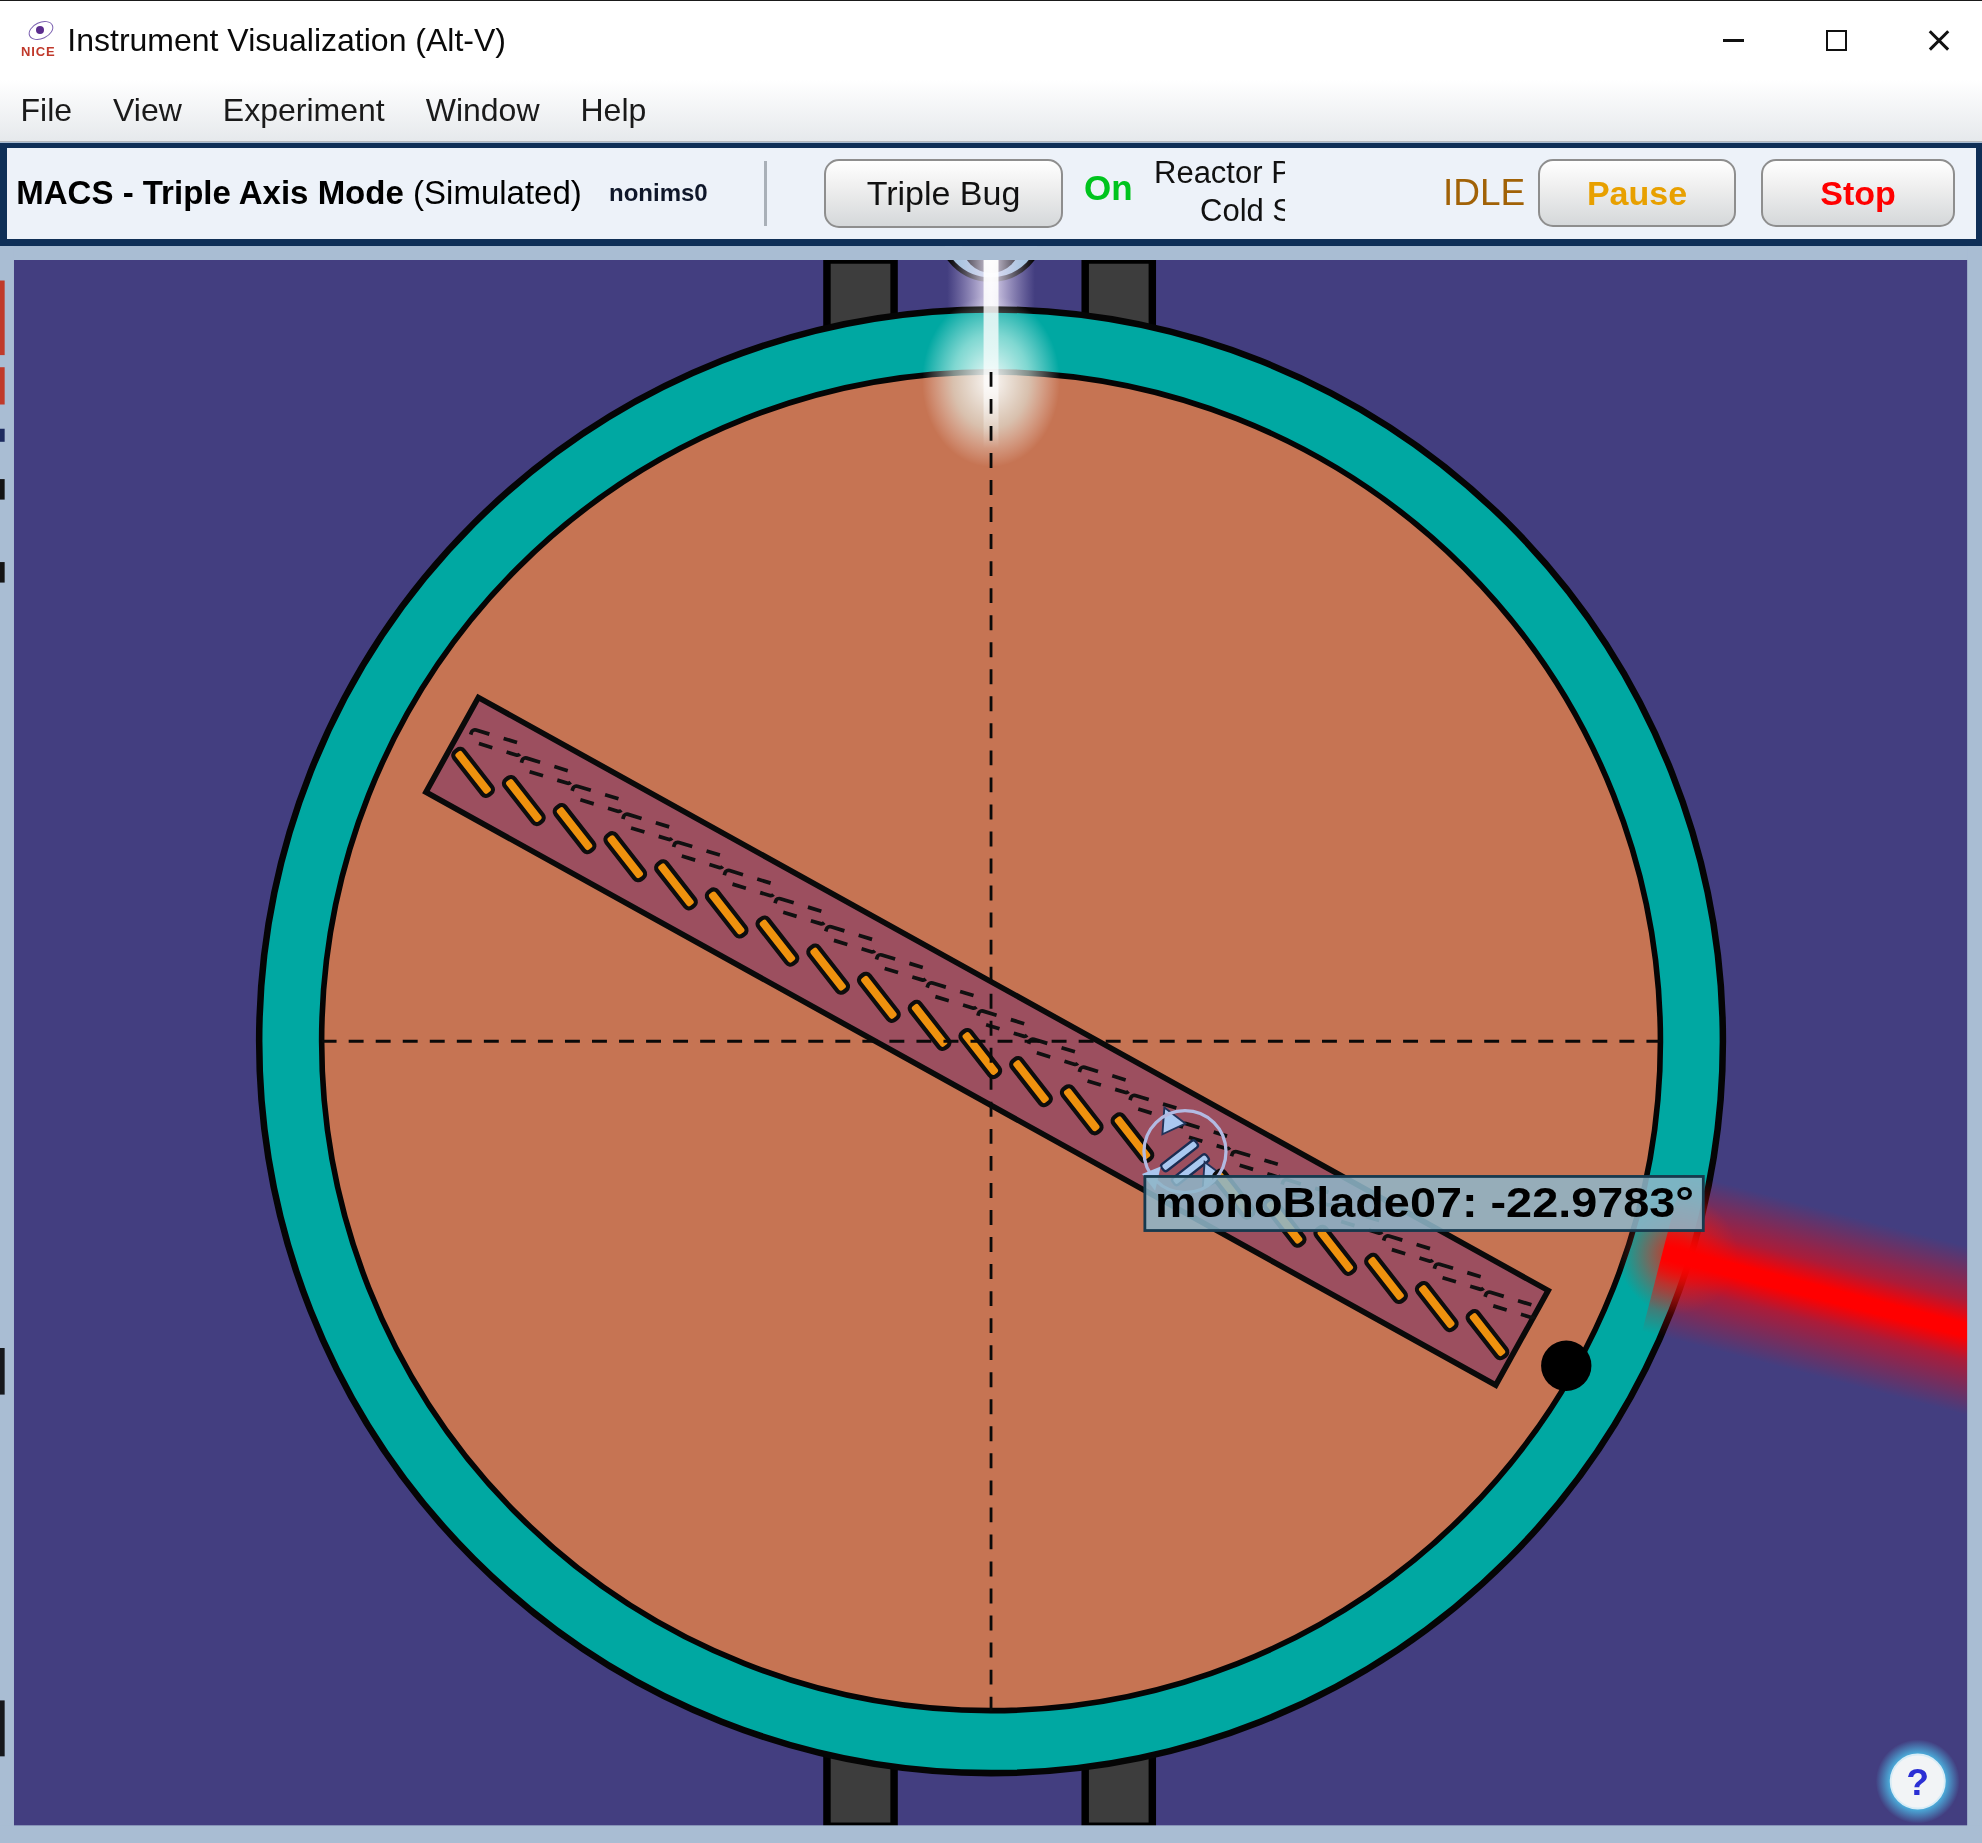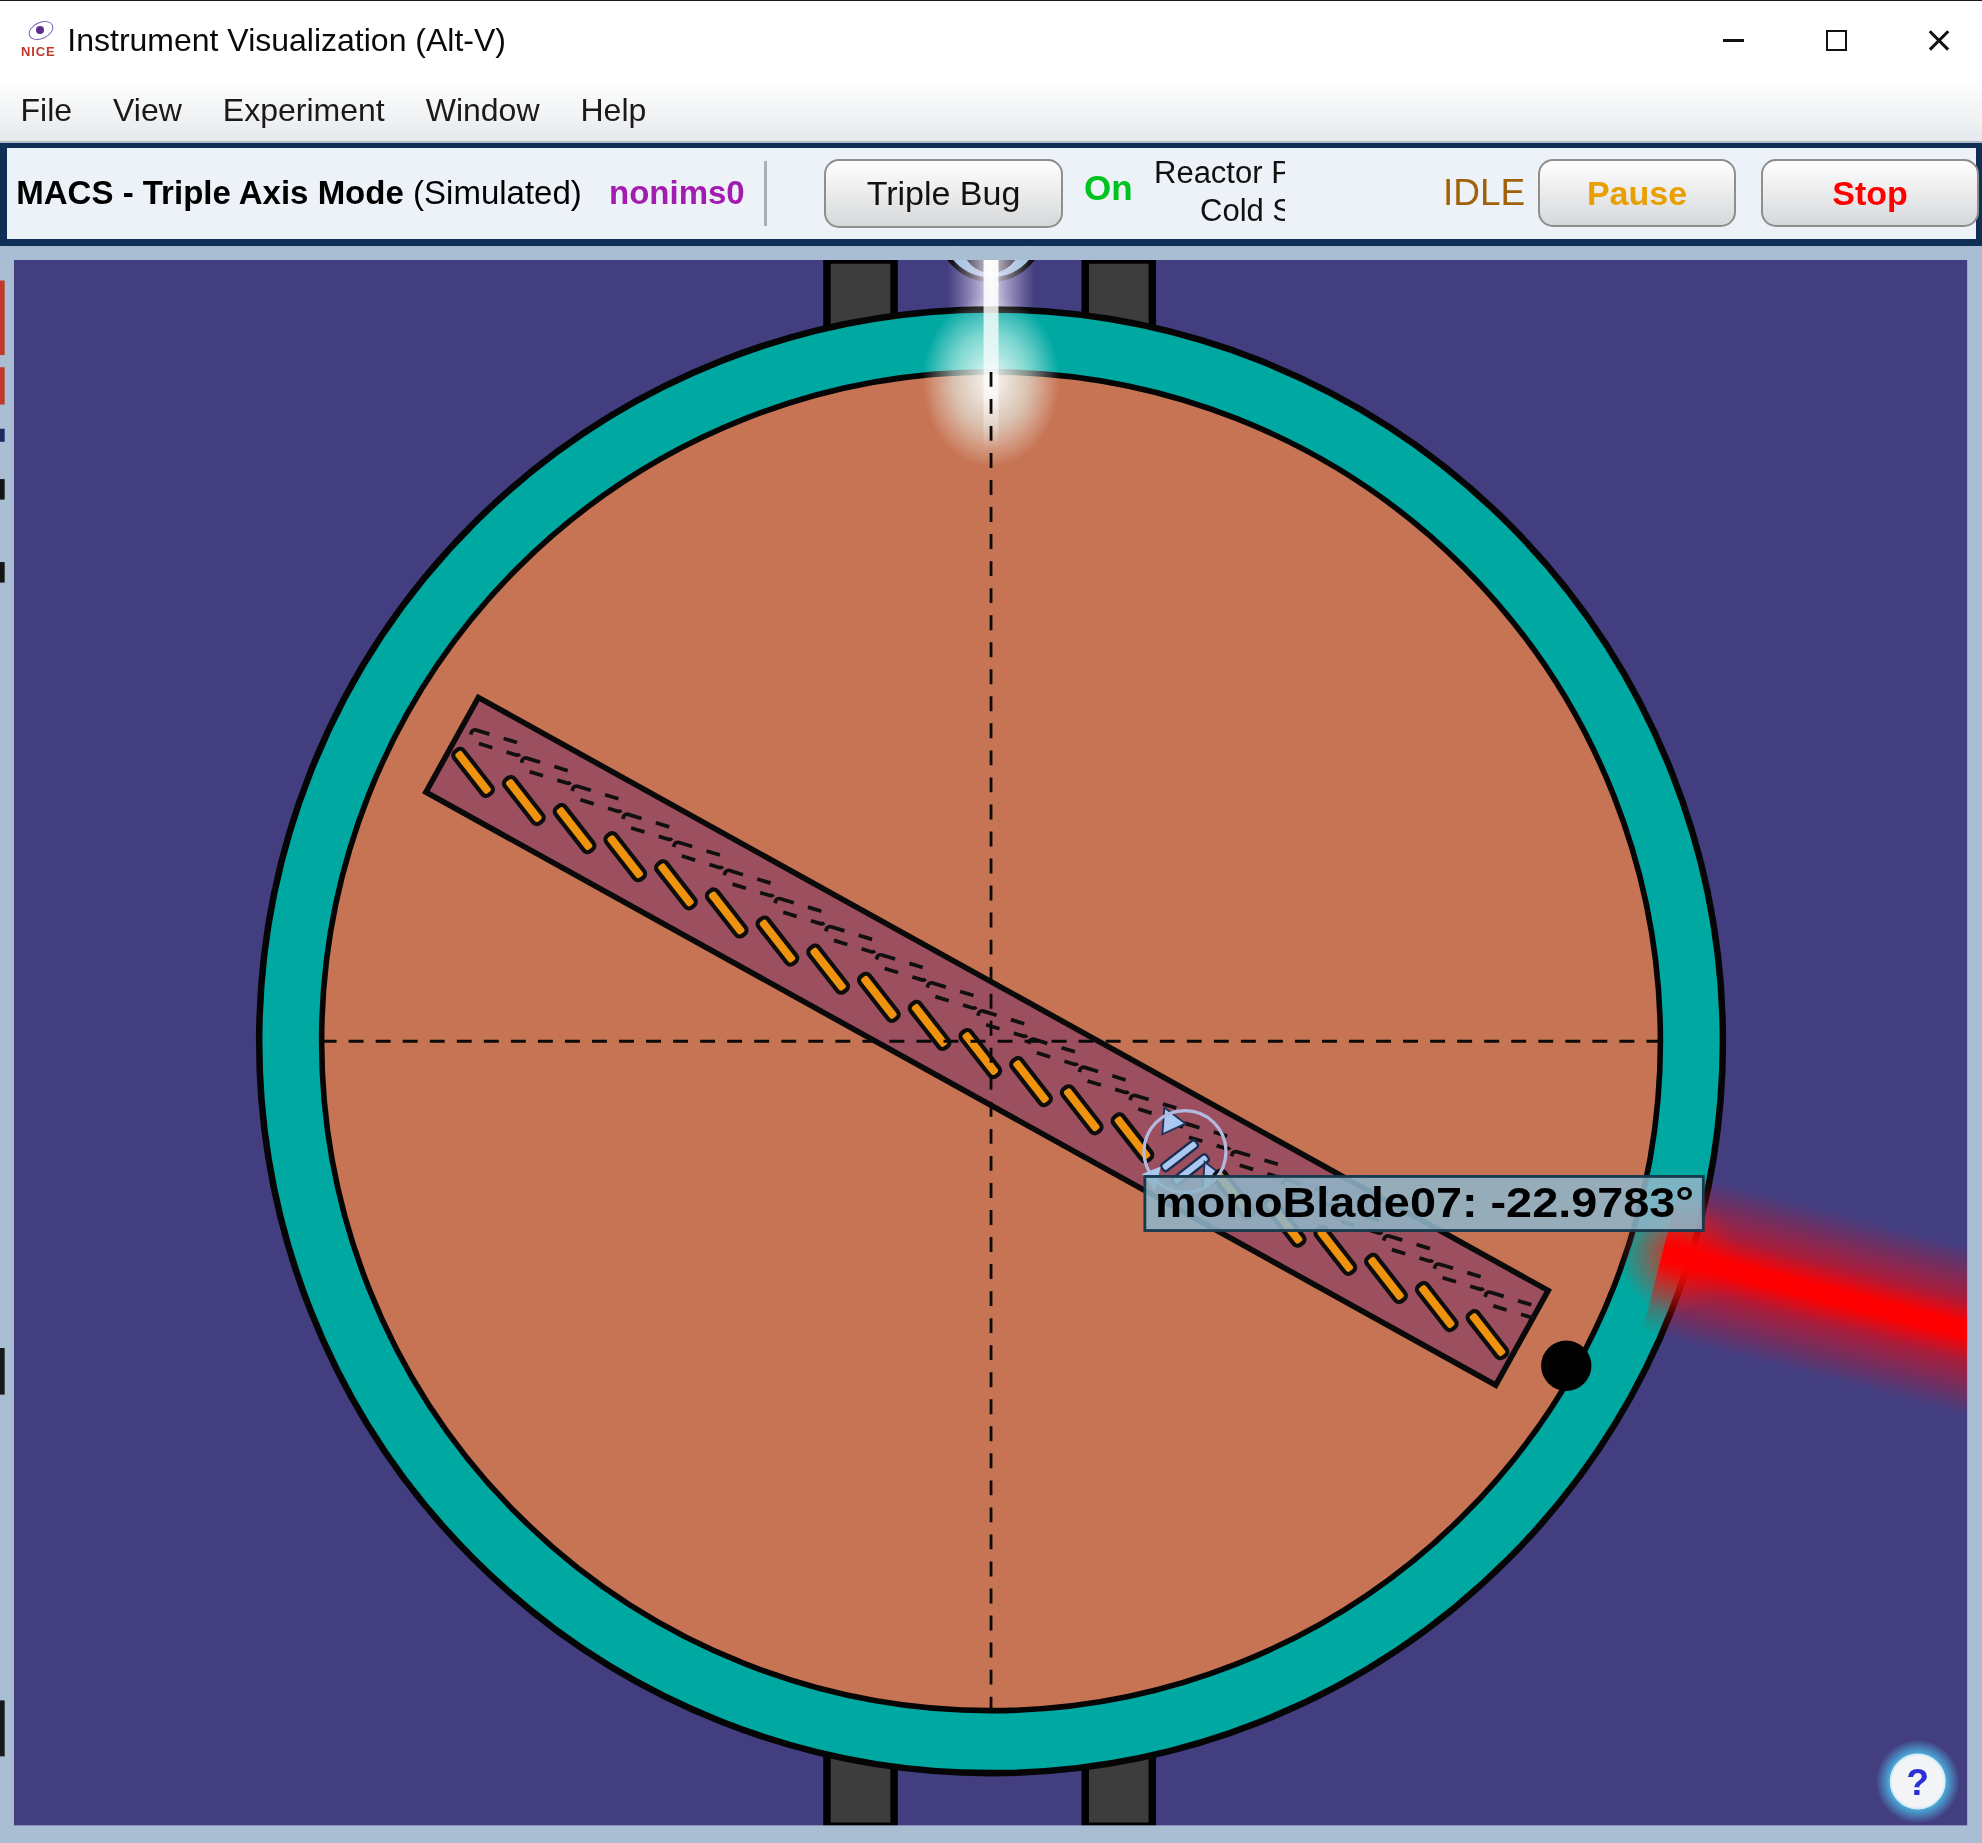--- a/index.html
+++ b/index.html
@@ -21,26 +21,26 @@
   .glyph-close::after{transform:rotate(-45deg);}
   
   .menubar{position:absolute;left:0;top:79px;width:1983px;height:62px;background:linear-gradient(#ffffff,#e6e9ec);border-bottom:0.9px solid #b5b8bc;display:flex;align-items:center;padding-left:20.5px;box-sizing:border-box;}
   .menu-item{font-size:32px;color:#1a1a1a;margin-right:41px;}
   
   .toolbar{position:absolute;left:0;top:142px;width:1983px;height:103px;background:#edf2f9;box-sizing:border-box;border:7.5px solid #0f2f57;border-top-width:5.6px;}
   .tb-abs{position:absolute;}
   .tb-title{left:9.3px;top:0;height:90px;display:flex;align-items:center;font-size:33px;color:#000;white-space:nowrap;}
   .tb-title .bold{font-weight:bold;}
   .tb-title .suffix{margin-left:9.3px;font-weight:normal;}
-  .tb-user{left:602px;top:0;height:90px;display:flex;align-items:center;font-weight:bold;font-size:33px;color:#a21caf;}
+  .tb-user{left:602px;top:0;height:90px;display:flex;align-items:center;font-weight:bold;font-size:24px;color:#0f172a;}
   .tb-divider{left:757px;top:13px;width:2.8px;height:65px;background:#a9b0b8;}
   .tb-btn{display:flex;align-items:center;justify-content:center;border:2.8px solid #8e8e8e;border-radius:15px;background:linear-gradient(#ffffff,#efefef 40%,#d5d8da);font-size:34px;color:#111;box-sizing:border-box;cursor:default;}
   #btn-submit-bug{left:817px;top:11.2px;width:239px;height:69px;}
   #btn-pause{left:1531px;top:11.2px;width:198px;height:68px;font-weight:bold;color:#e8a000;}
-  #btn-stop{left:1754px;top:11.2px;width:218px;height:68px;font-weight:bold;color:#ff0000;}
+  #btn-stop{left:1754px;top:11.2px;width:194px;height:68px;font-weight:bold;color:#ff0000;}
   .tb-on{left:1077px;top:0;height:80px;display:flex;align-items:center;font-weight:bold;font-size:35px;color:#00c41e;}
   .tb-reactor{left:1147px;top:5.6px;width:131px;height:80px;overflow:hidden;font-size:31px;color:#111;line-height:38px;white-space:nowrap;}
   .tb-reactor .l2{padding-left:46px;}
   .tb-idle{left:1436px;top:0;height:90px;display:flex;align-items:center;font-size:37px;color:#a16207;}
   
   .viz{position:absolute;left:0;top:245px;width:1983px;height:1598px;}
   svg text{font-family:"Liberation Sans",sans-serif;}
 </style>
 </head>
 <body>

